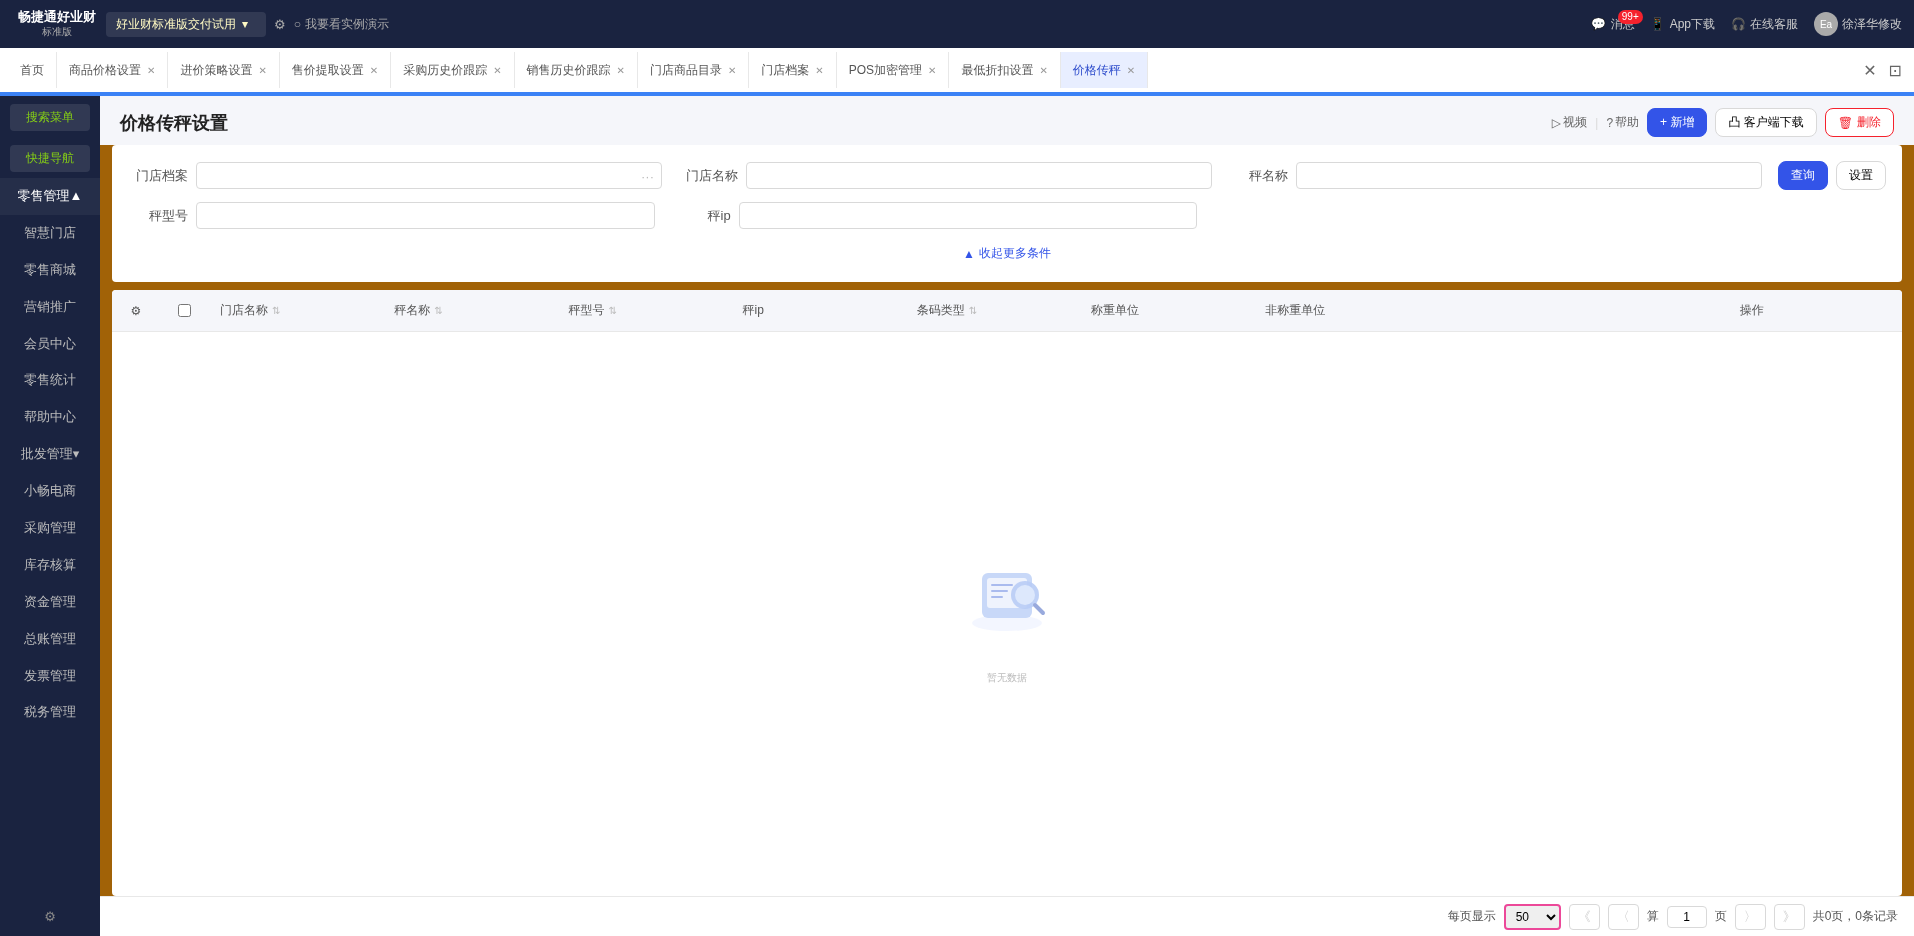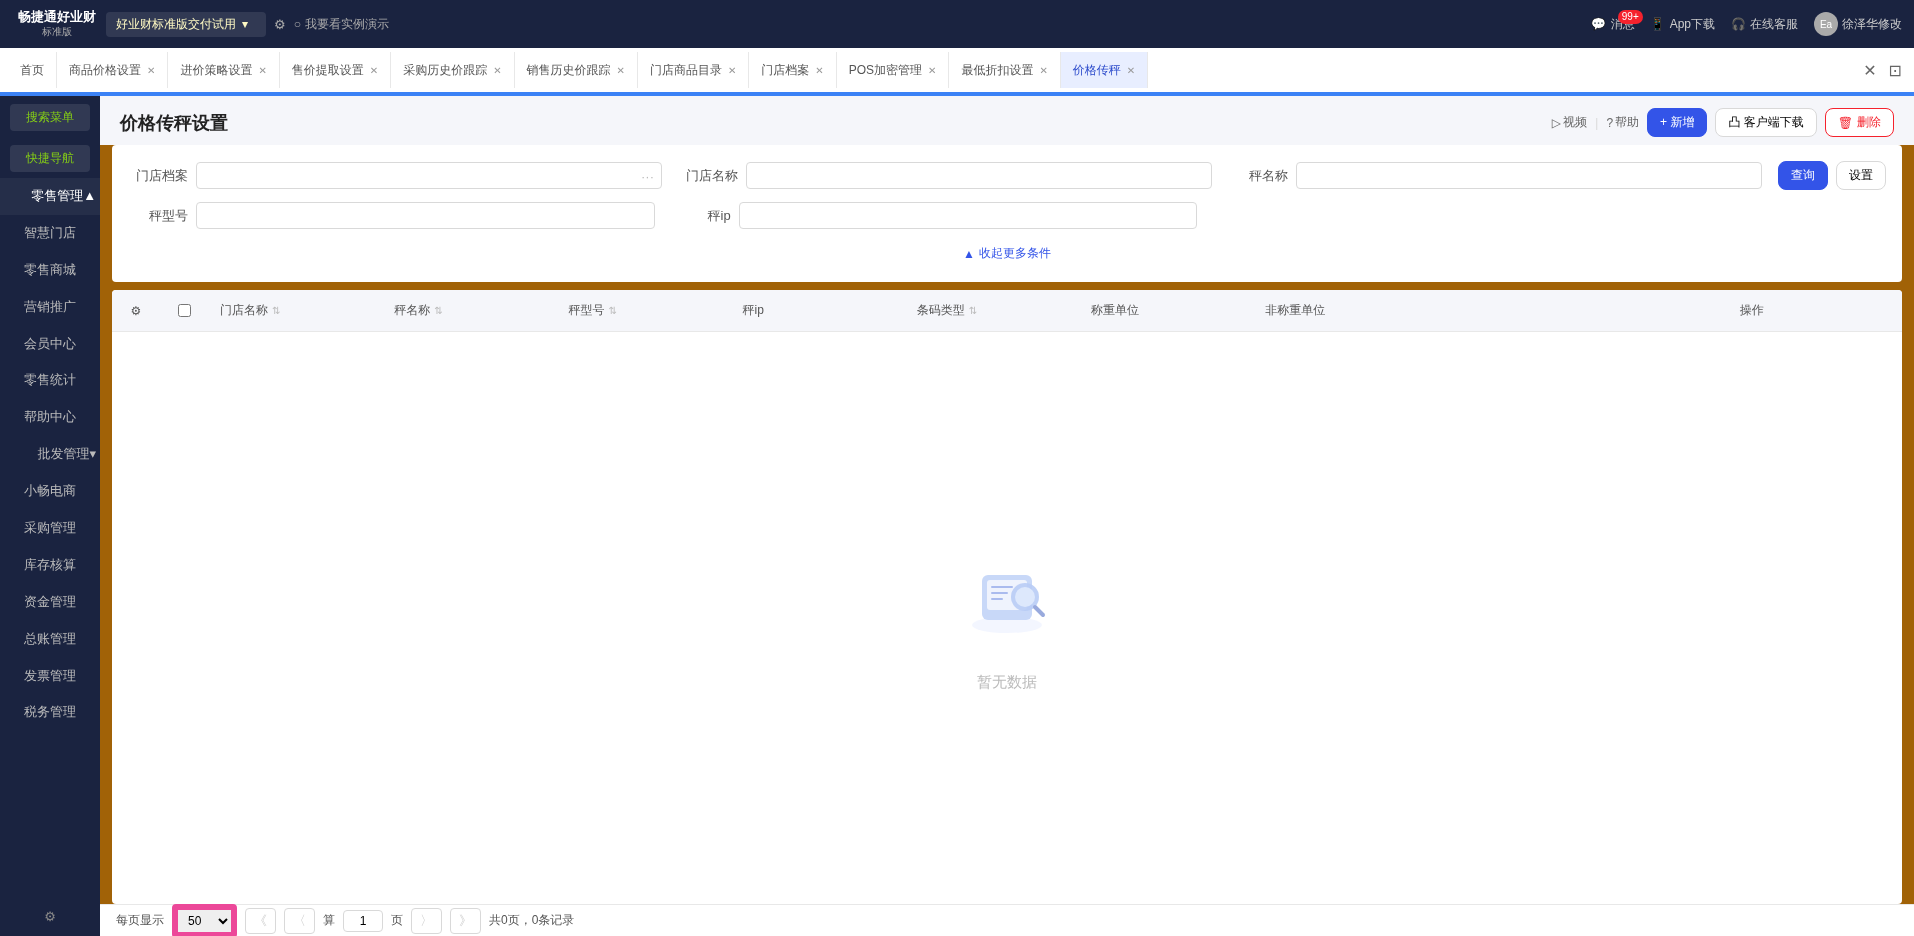--- a/index.html
+++ b/index.html
@@ -32,21 +32,21 @@
     .main-layout { display: flex; flex: 1; overflow: hidden; }
 
     
     .sidebar { width: 100px; background: #1a2340; display: flex; flex-direction: column; flex-shrink: 0; overflow-y: auto; }
     .sidebar::-webkit-scrollbar { width: 0; }
     .sidebar-search { padding: 8px 10px; }
     .sidebar-search-btn { width: 100%; background: rgba(255,255,255,0.1); border: none; border-radius: 4px; color: #84cc16; padding: 5px; font-size: 12px; cursor: pointer; text-align: center; }
     .sidebar-nav-btn { padding: 6px 10px; }
     .sidebar-nav-item { display: flex; align-items: center; justify-content: center; padding: 10px 8px; color: #bbb; font-size: 13px; cursor: pointer; text-align: center; line-height: 1.3; }
     .sidebar-nav-item.active { color: white; background: rgba(255,255,255,0.05); }
-    .sidebar-nav-item.has-arrow { justify-content: flex-end; padding: 10px 4px; }
+    .sidebar-nav-item.has-arrow { justify-content: center; padding: 10px 4px; }
     .sidebar-bottom { margin-top: auto; padding: 8px; display: flex; justify-content: center; }
     .sidebar-settings-btn { color: #888; cursor: pointer; padding: 4px; }
 
     
     .content-area { flex: 1; display: flex; flex-direction: column; overflow: hidden; background: #a16207; }
 
     
     .page-header { padding: 12px 20px 8px; background: #f5f6fa; display: flex; align-items: center; justify-content: space-between; flex-shrink: 0; }
     .page-title { font-size: 18px; font-weight: 600; color: #222; }
     .page-actions { display: flex; align-items: center; gap: 8px; }
@@ -68,25 +68,25 @@
     .filter-input-icon { position: absolute; right: 8px; top: 50%; transform: translateY(-50%); color: #bbb; cursor: pointer; }
     .collapse-btn { display: flex; align-items: center; justify-content: center; gap: 4px; color: #3354e8; font-size: 12px; cursor: pointer; padding: 4px; }
 
     
     .table-container { flex: 1; margin: 8px 12px 0; background: white; border-radius: 4px; overflow: hidden; display: flex; flex-direction: column; }
     .table-header-row { display: flex; align-items: center; background: #f5f6fa; border-bottom: 1px solid #e8e8e8; min-height: 42px; }
     .th { padding: 8px 12px; font-size: 12px; color: #555; font-weight: 500; display: flex; align-items: center; gap: 4px; }
     .th-checkbox { width: 48px; justify-content: center; }
     .th-settings { width: 48px; justify-content: center; cursor: pointer; }
     .sort-icon { color: #bbb; font-size: 10px; }
-    .table-empty { flex: 1; display: flex; flex-direction: column; align-items: center; justify-content: center; gap: 28px; color: #bbb; font-size: 15px; }
-
-    
-    .pagination { height: 32px; display: flex; align-items: center; padding: 0 16px; border-top: 1px solid #e8e8e8; gap: 8px; font-size: 12px; color: #555; background: white; flex-shrink: 0; }
-    .pagination-select { border: 6px solid #ec4899; border-radius: 4px; padding: 3px 6px; font-size: 12px; }
+    .table-empty { flex: 1; display: flex; flex-direction: column; align-items: center; justify-content: center; gap: 28px; color: #bbb; font-size: 10px; }
+
+    
+    .pagination { height: 40px; display: flex; align-items: center; justify-content: flex-end; padding: 0 16px; border-top: 1px solid #e8e8e8; gap: 8px; font-size: 12px; color: #555; background: white; flex-shrink: 0; }
+    .pagination-select { border: 2px solid #ec4899; border-radius: 4px; padding: 3px 6px; font-size: 12px; }
     .page-btn { border: 1px solid #d9d9d9; background: white; border-radius: 4px; padding: 3px 8px; cursor: pointer; color: #555; font-size: 13px; }
     .page-input { border: 1px solid #d9d9d9; border-radius: 4px; padding: 3px 6px; width: 40px; text-align: center; font-size: 12px; }
     .page-btn-disabled { color: #ccc; cursor: not-allowed; }
 
     
     .empty-svg-container { width: 100px; height: 100px; }
   </style>
 </head>
 <body>
 

